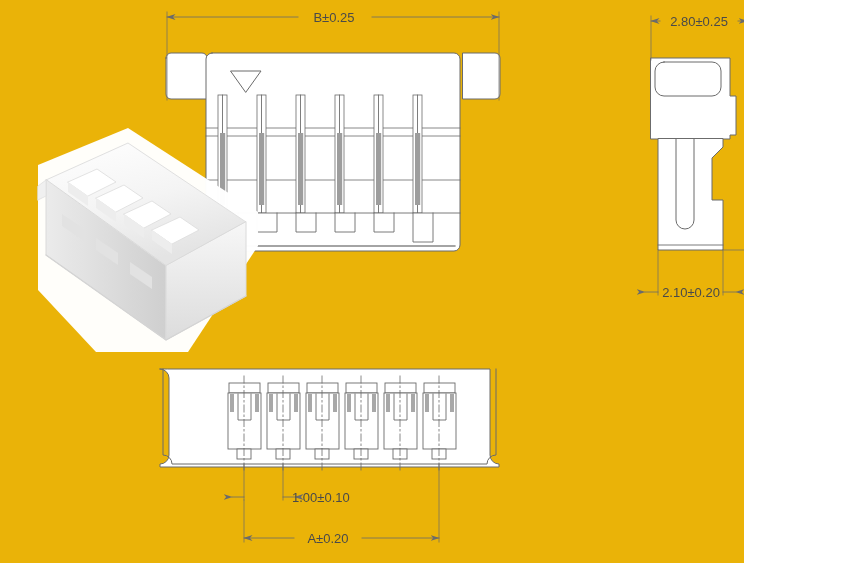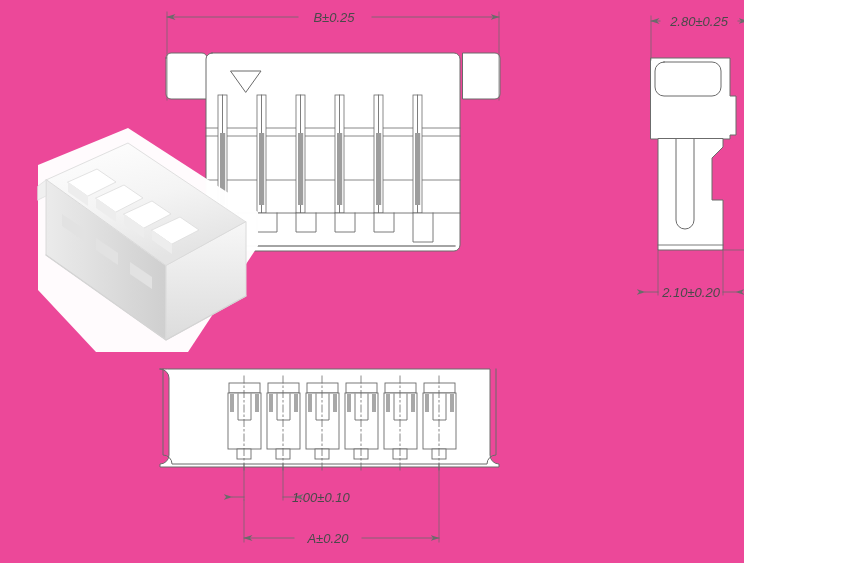--- a/index.html
+++ b/index.html
@@ -7,23 +7,22 @@
     padding: 0;
     background: #ffffff;
   }
   body {
     font-family: "Liberation Sans", sans-serif;
   }
   #drawing-root {
     position: relative;
     width: 744px;
     height: 563px;
-    background: #ec4899;
+    background: #eab308;
     overflow: hidden;
-    font-style: italic;
   }
   #drawing-svg {
     position: absolute;
     left: 0;
     top: 0;
   }
   .dim-text {
     font-family: "Liberation Sans", sans-serif;
     font-size: 13px;
     fill: #4a4a4a;

